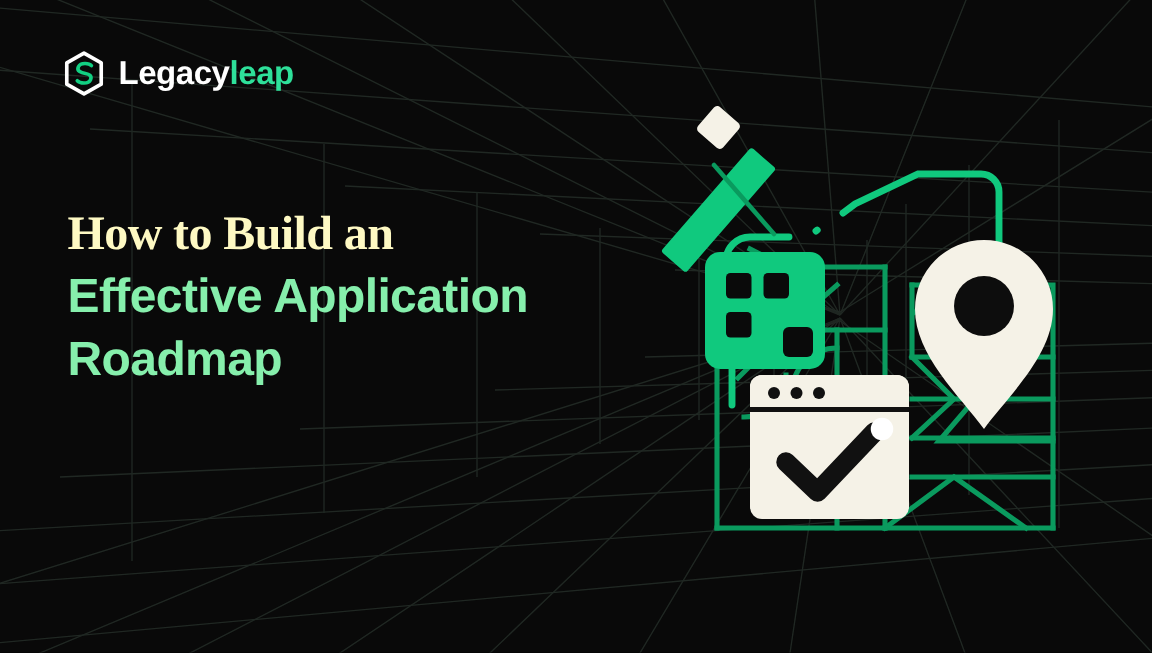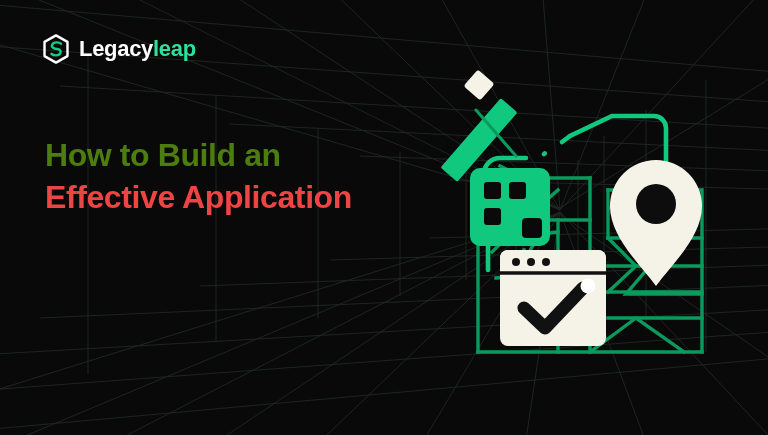--- a/index.html
+++ b/index.html
@@ -30,22 +30,22 @@
   }
   .logo-text .w { color:#ffffff; }
   .logo-text .g { color:#2ee09a; }
 
   
   .headline {
     position:absolute; left:45px; top:134px;
     font-size:32px; font-weight:700;
     line-height:1.32; letter-spacing:-0.4px;
   }
-  .headline .l1 { color:#4d7c0f; display:block; }
-  .headline .l2, .headline .l3, .headline .l4 { color:#ef4444; display:block; }
+  .headline .l1 { color:#fef9c3; display:block;font-family:Liberation Serif, serif; }
+  .headline .l2, .headline .l3, .headline .l4 { color:#86efac; display:block; }
 
   
   .art { position:absolute; left:440px; top:60px; width:328px; height:310px; }
 </style>
 </head>
 <body>
 
 <div class="banner">
 
   <svg class="bg-grid" viewBox="0 0 768 435" preserveAspectRatio="none">
@@ -111,20 +111,21 @@
                C18.6 16.4 21.0 17.6 19.6 20.6 C18.2 23.6 12.2 23.3 10.2 21.2" fill="none" stroke="#12cf82" stroke-width="2.6" stroke-linecap="round"></path>
     </svg>
     <div class="logo-text">
       <span class="w">Legacy</span><span class="g">leap</span>
     </div>
   </div>
 
   <h1 class="headline">
     <span class="l1">How to Build an</span>
     <span class="l2">Effective Application</span>
+    <span class="l4">Roadmap</span>
   </h1>
 
   <svg class="art" viewBox="0 0 328 310">
 
     <g stroke="#0a9a5e" stroke-width="3.4" fill="none" stroke-linecap="square" stroke-linejoin="miter">
       <path d="M168 130 L262 130 L262 292"></path>
       <path d="M168 130 L168 178"></path>
       <path d="M170 148 L196 130"></path>
       <path d="M196 130 L220 152 L196 172 L220 196"></path>
       <path d="M168 178 L262 178"></path>

